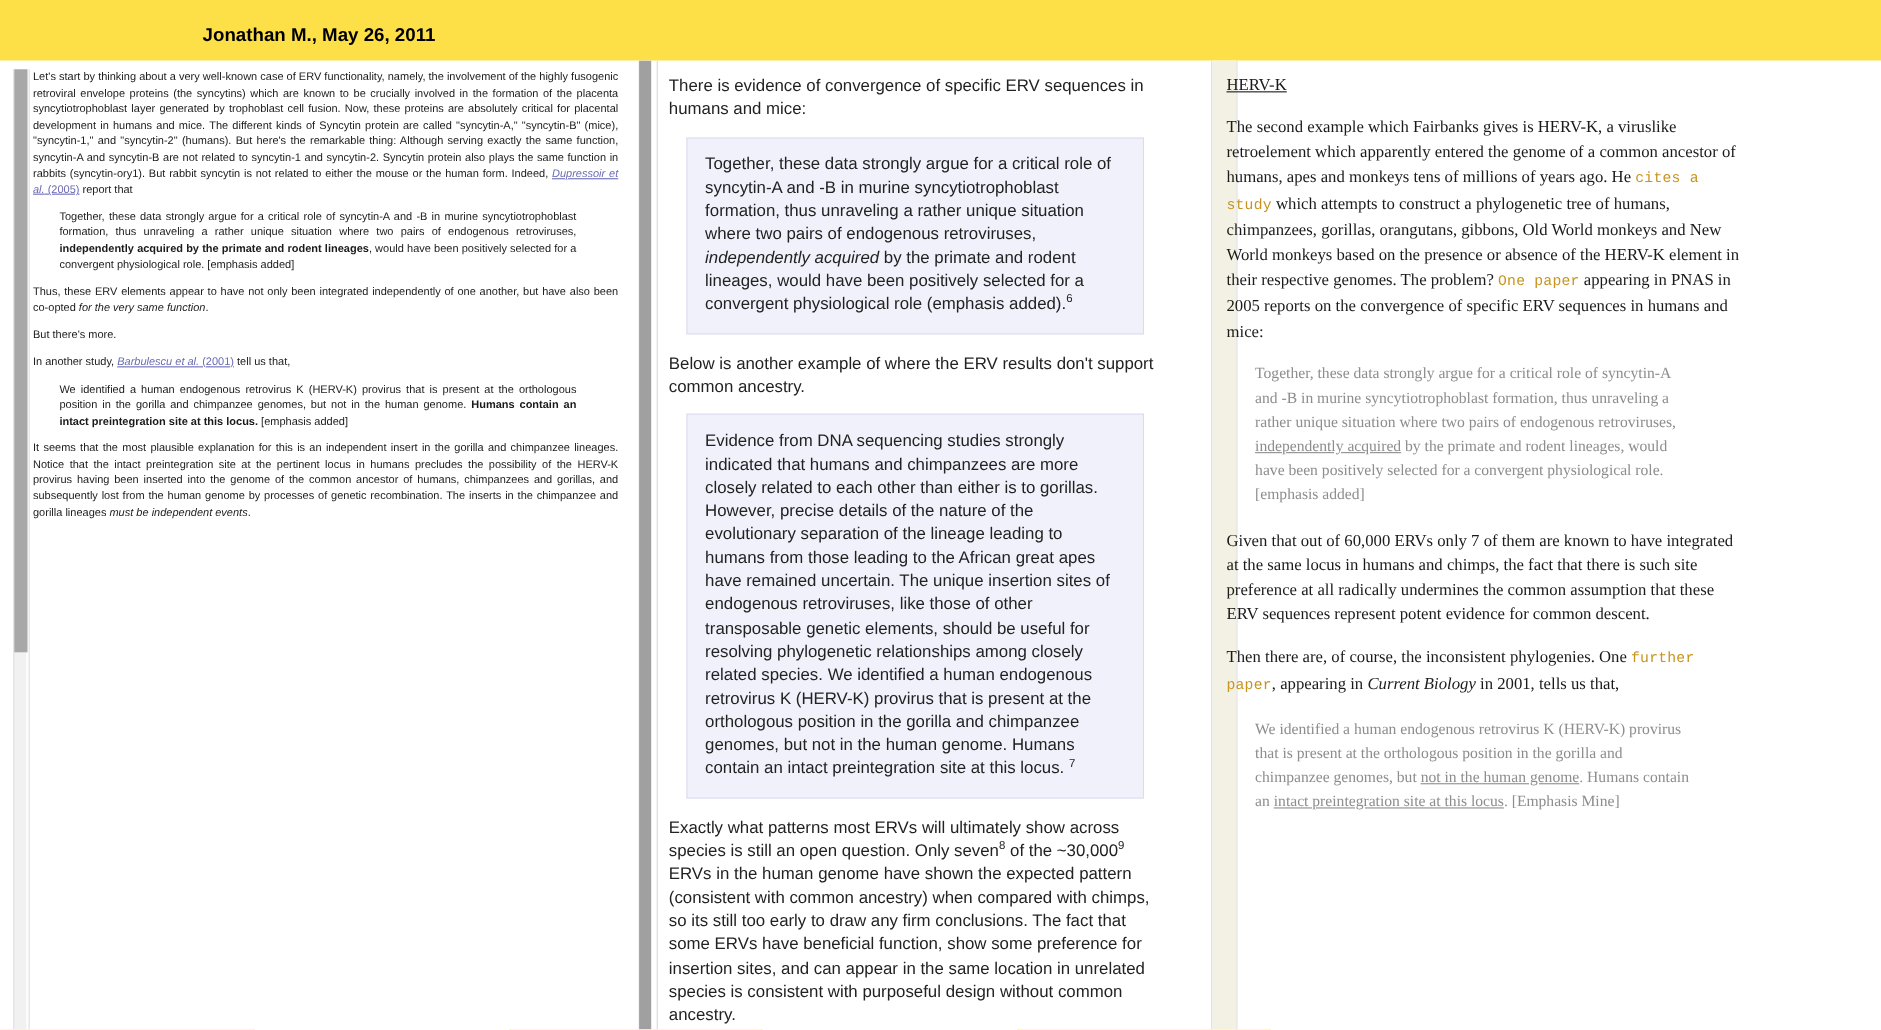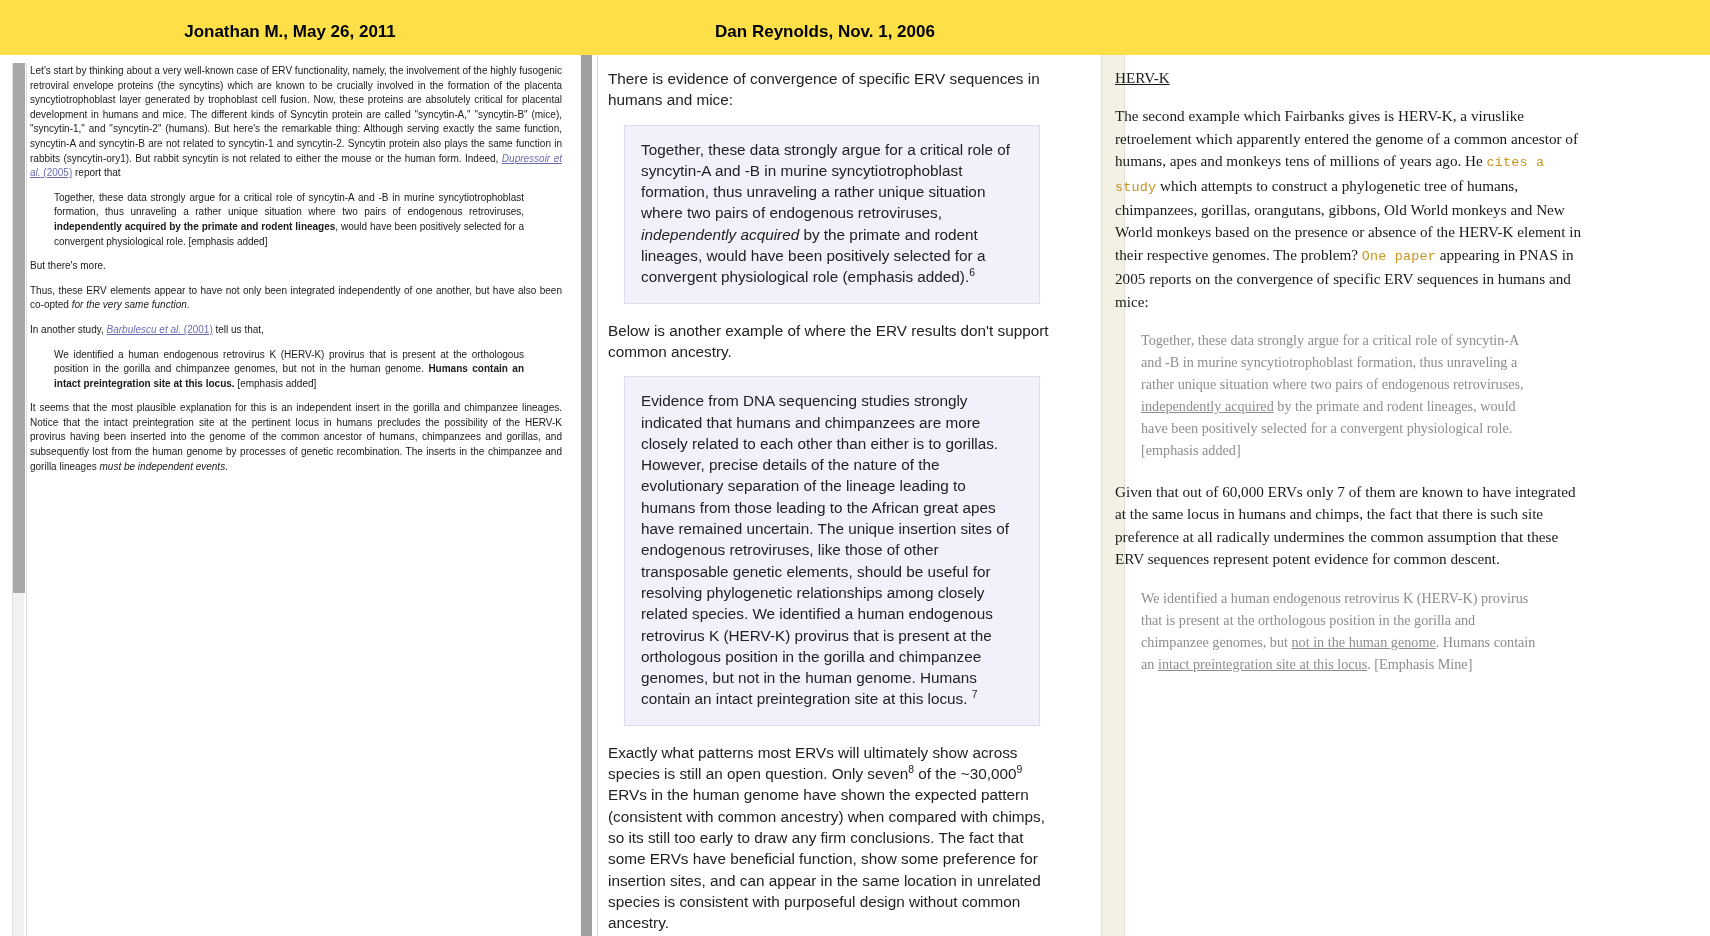--- a/index.html
+++ b/index.html
@@ -169,38 +169,37 @@
   i, em { font-style: italic; }
   b, strong { font-weight: bold; }
 </style>
 </head>
 <body>
 
 <div class="page">
 
   <div class="headers">
     <div class="col-title" id="title-1">Jonathan M., May 26, 2011</div>
-    <div class="col-title" id="title-2">Dan Reynolds, Nov. 1, 2006</div>
   </div>
 
   <div class="col" id="col1">
     <div class="scrollbar">
       <div class="thumb"></div>
     </div>
     <div class="vline"></div>
 
     <div class="content">
 
       <p><span>Let's start by thinking about a very well-known case of ERV functionality, namely, the involvement of the highly fusogenic retroviral envelope proteins (the syncytins) which are known to be crucially involved in the formation of the placenta syncytiotrophoblast layer generated by trophoblast cell fusion. Now, these proteins are absolutely critical for placental development in humans and mice. The different kinds of Syncytin protein are called "syncytin-A," "syncytin-B" (mice), "syncytin-1," and "syncytin-2" (humans). But here's the remarkable thing: Although serving exactly the same function, syncytin-A and syncytin-B are not related to syncytin-1 and syncytin-2. Syncytin protein also plays the same function in rabbits (syncytin-ory1). But rabbit syncytin is not related to either the mouse or the human form. Indeed, </span><a href="#"><span>Dupressoir et al.</span><span class="yr"> (2005)</span></a><span> report that</span></p>
 
       <blockquote><span>Together, these data strongly argue for a critical role of syncytin-A and -B in murine syncytiotrophoblast formation, thus unraveling a rather unique situation where two pairs of endogenous retroviruses, </span><b>independently acquired by the primate and rodent lineages</b><span>, would have been positively selected for a convergent physiological role. [emphasis added]</span></blockquote>
 
+      <p><span>Thus, these ERV elements appear to have not only been integrated independently of one another, but have also been co-opted </span><i>for the very same function</i><span>.</span></p>
+
       <p>But there's more.</p>
-
-      <p><span>Thus, these ERV elements appear to have not only been integrated independently of one another, but have also been co-opted </span><i>for the very same function</i><span>.</span></p>
 
       <p><span>In another study, </span><a href="#"><span>Barbulescu et al.</span><span class="yr"> (2001)</span></a><span> tell us that,</span></p>
 
       <blockquote><span>We identified a human endogenous retrovirus K (HERV-K) provirus that is present at the orthologous position in the gorilla and chimpanzee genomes, but not in the human genome. </span><b>Humans contain an intact preintegration site at this locus.</b><span> [emphasis added]</span></blockquote>
 
       <p><span>It seems that the most plausible explanation for this is an independent insert in the gorilla and chimpanzee lineages. Notice that the intact preintegration site at the pertinent locus in humans precludes the possibility of the HERV-K provirus having been inserted into the genome of the common ancestor of humans, chimpanzees and gorillas, and subsequently lost from the human genome by processes of genetic recombination. The inserts in the chimpanzee and gorilla lineages </span><i>must be independent events</i><span>.</span></p>
     </div>
   </div>
 
   <div class="col" id="col2">
@@ -231,19 +230,20 @@
     <div class="content">
 
       <p class="herv-head">HERV-K</p>
 
       <p><span>The second example which Fairbanks gives is HERV-K, a viruslike retroelement which apparently entered the genome of a common ancestor of humans, apes and monkeys tens of millions of years ago. He </span><a class="gold" href="#">cites a study</a><span> which attempts to construct a phylogenetic tree of humans, chimpanzees, gorillas, orangutans, gibbons, Old World monkeys and New World monkeys based on the presence or absence of the HERV-K element in their respective genomes. The problem? </span><a class="gold" href="#">One paper</a><span> appearing in PNAS in 2005 reports on the convergence of specific ERV sequences in humans and mice:</span></p>
 
       <blockquote><span>Together, these data strongly argue for a critical role of syncytin-A and -B in murine syncytiotrophoblast formation, thus unraveling a rather unique situation where two pairs of endogenous retroviruses, </span><span class="bq-link">independently acquired</span><span> by the primate and rodent lineages, would have been positively selected for a convergent physiological role. [emphasis added]</span></blockquote>
 
       <p>Given that out of 60,000 ERVs only 7 of them are known to have integrated at the same locus in humans and chimps, the fact that there is such site preference at all radically undermines the common assumption that these ERV sequences represent potent evidence for common descent.</p>
 
+      <p><span>Then there are, of course, the inconsistent phylogenies. One </span><a class="gold" href="#">further paper</a><span>, appearing in </span><i>Current Biology</i><span> in 2001, tells us that,</span></p>
 
       <blockquote><span>We identified a human endogenous retrovirus K (HERV-K) provirus that is present at the orthologous position in the gorilla and chimpanzee genomes, but </span><span class="bq-link">not in the human genome</span><span>. Humans contain an </span><span class="bq-link">intact preintegration site at this locus</span><span>. [Emphasis Mine]</span></blockquote>
 
     </div>
   </div>
 
 </div>
 
 </body></html>

